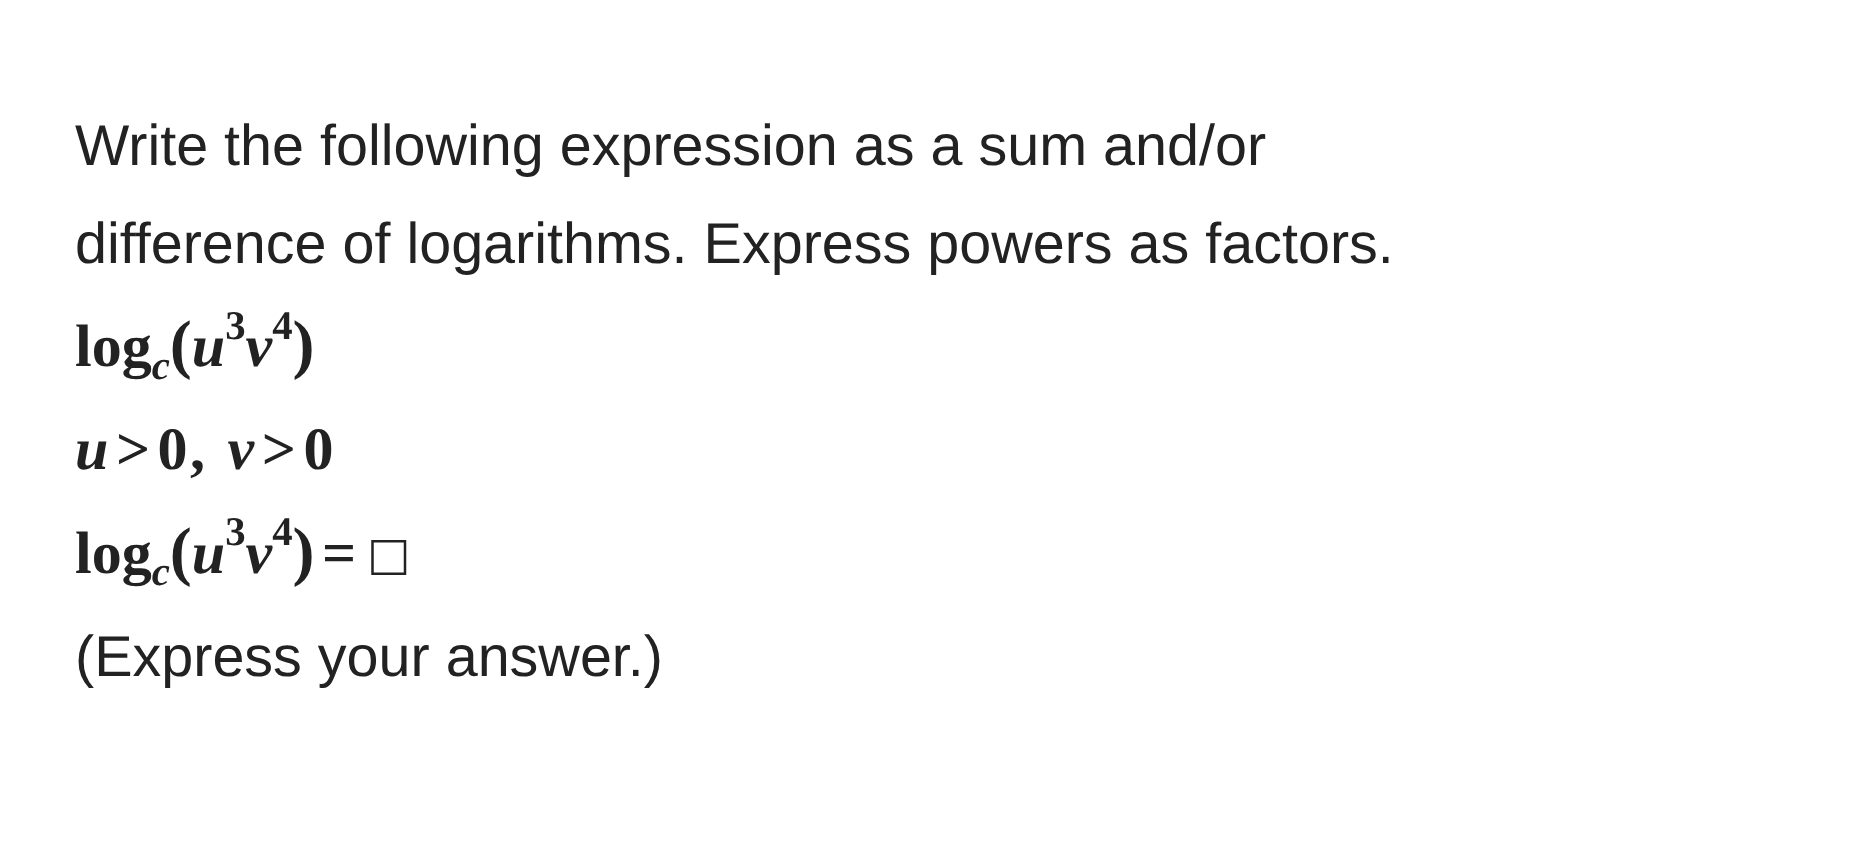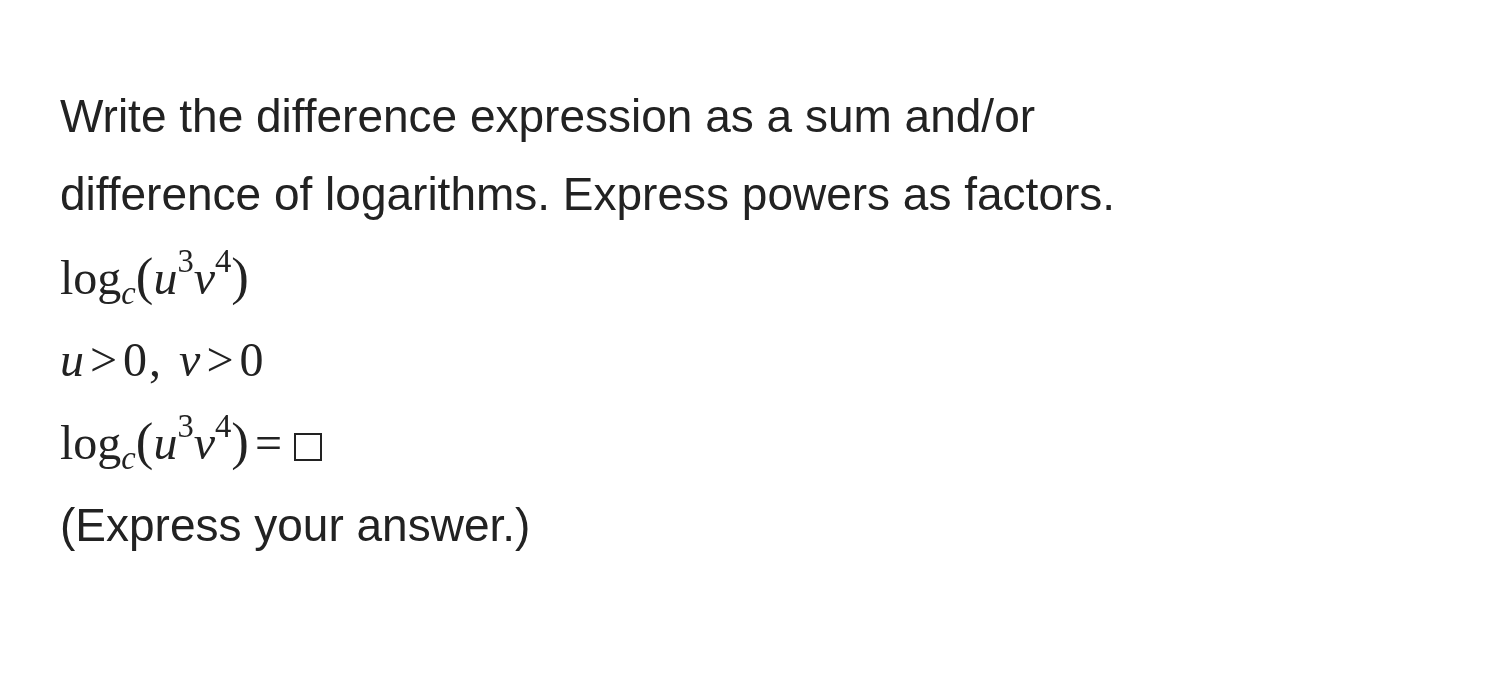--- a/index.html
+++ b/index.html
@@ -17,20 +17,21 @@
     }
     .line {
       font-size: 46px;
       line-height: 1.6;
       margin-bottom: 4px;
     }
     .math {
       font-family: 'Times New Roman', 'STIX', serif;
       font-size: 48px;
       line-height: 1.5;
+      font-weight: bold;
     }
     .mathline {
       margin-top: 6px;
       margin-bottom: 6px;
     }
     .italic {
       font-style: italic;
     }
     .sub {
       font-size: 0.68em;
@@ -55,21 +56,21 @@
       padding: 0 6px;
     }
     .paren {
       font-style: normal;
       font-size: 1.1em;
     }
   </style>
 </head>
 <body>
 
-<div class="line">Write the difference expression as a sum and/or</div>
+<div class="line">Write the following expression as a sum and/or</div>
 <div class="line">difference of logarithms. Express powers as factors.</div>
 
 <div class="math mathline">
   <span>log</span><span class="sub">c</span><span class="paren">(</span><span class="italic">u</span><span class="sup">3</span><span class="italic">v</span><span class="sup">4</span><span class="paren">)</span>
 </div>
 
 <div class="math mathline">
   <span class="italic">u</span><span class="op">&gt;</span><span>0</span><span style="padding:0 6px 0 2px;">,</span> <span class="italic">v</span><span class="op">&gt;</span><span>0</span>
 </div>
 

